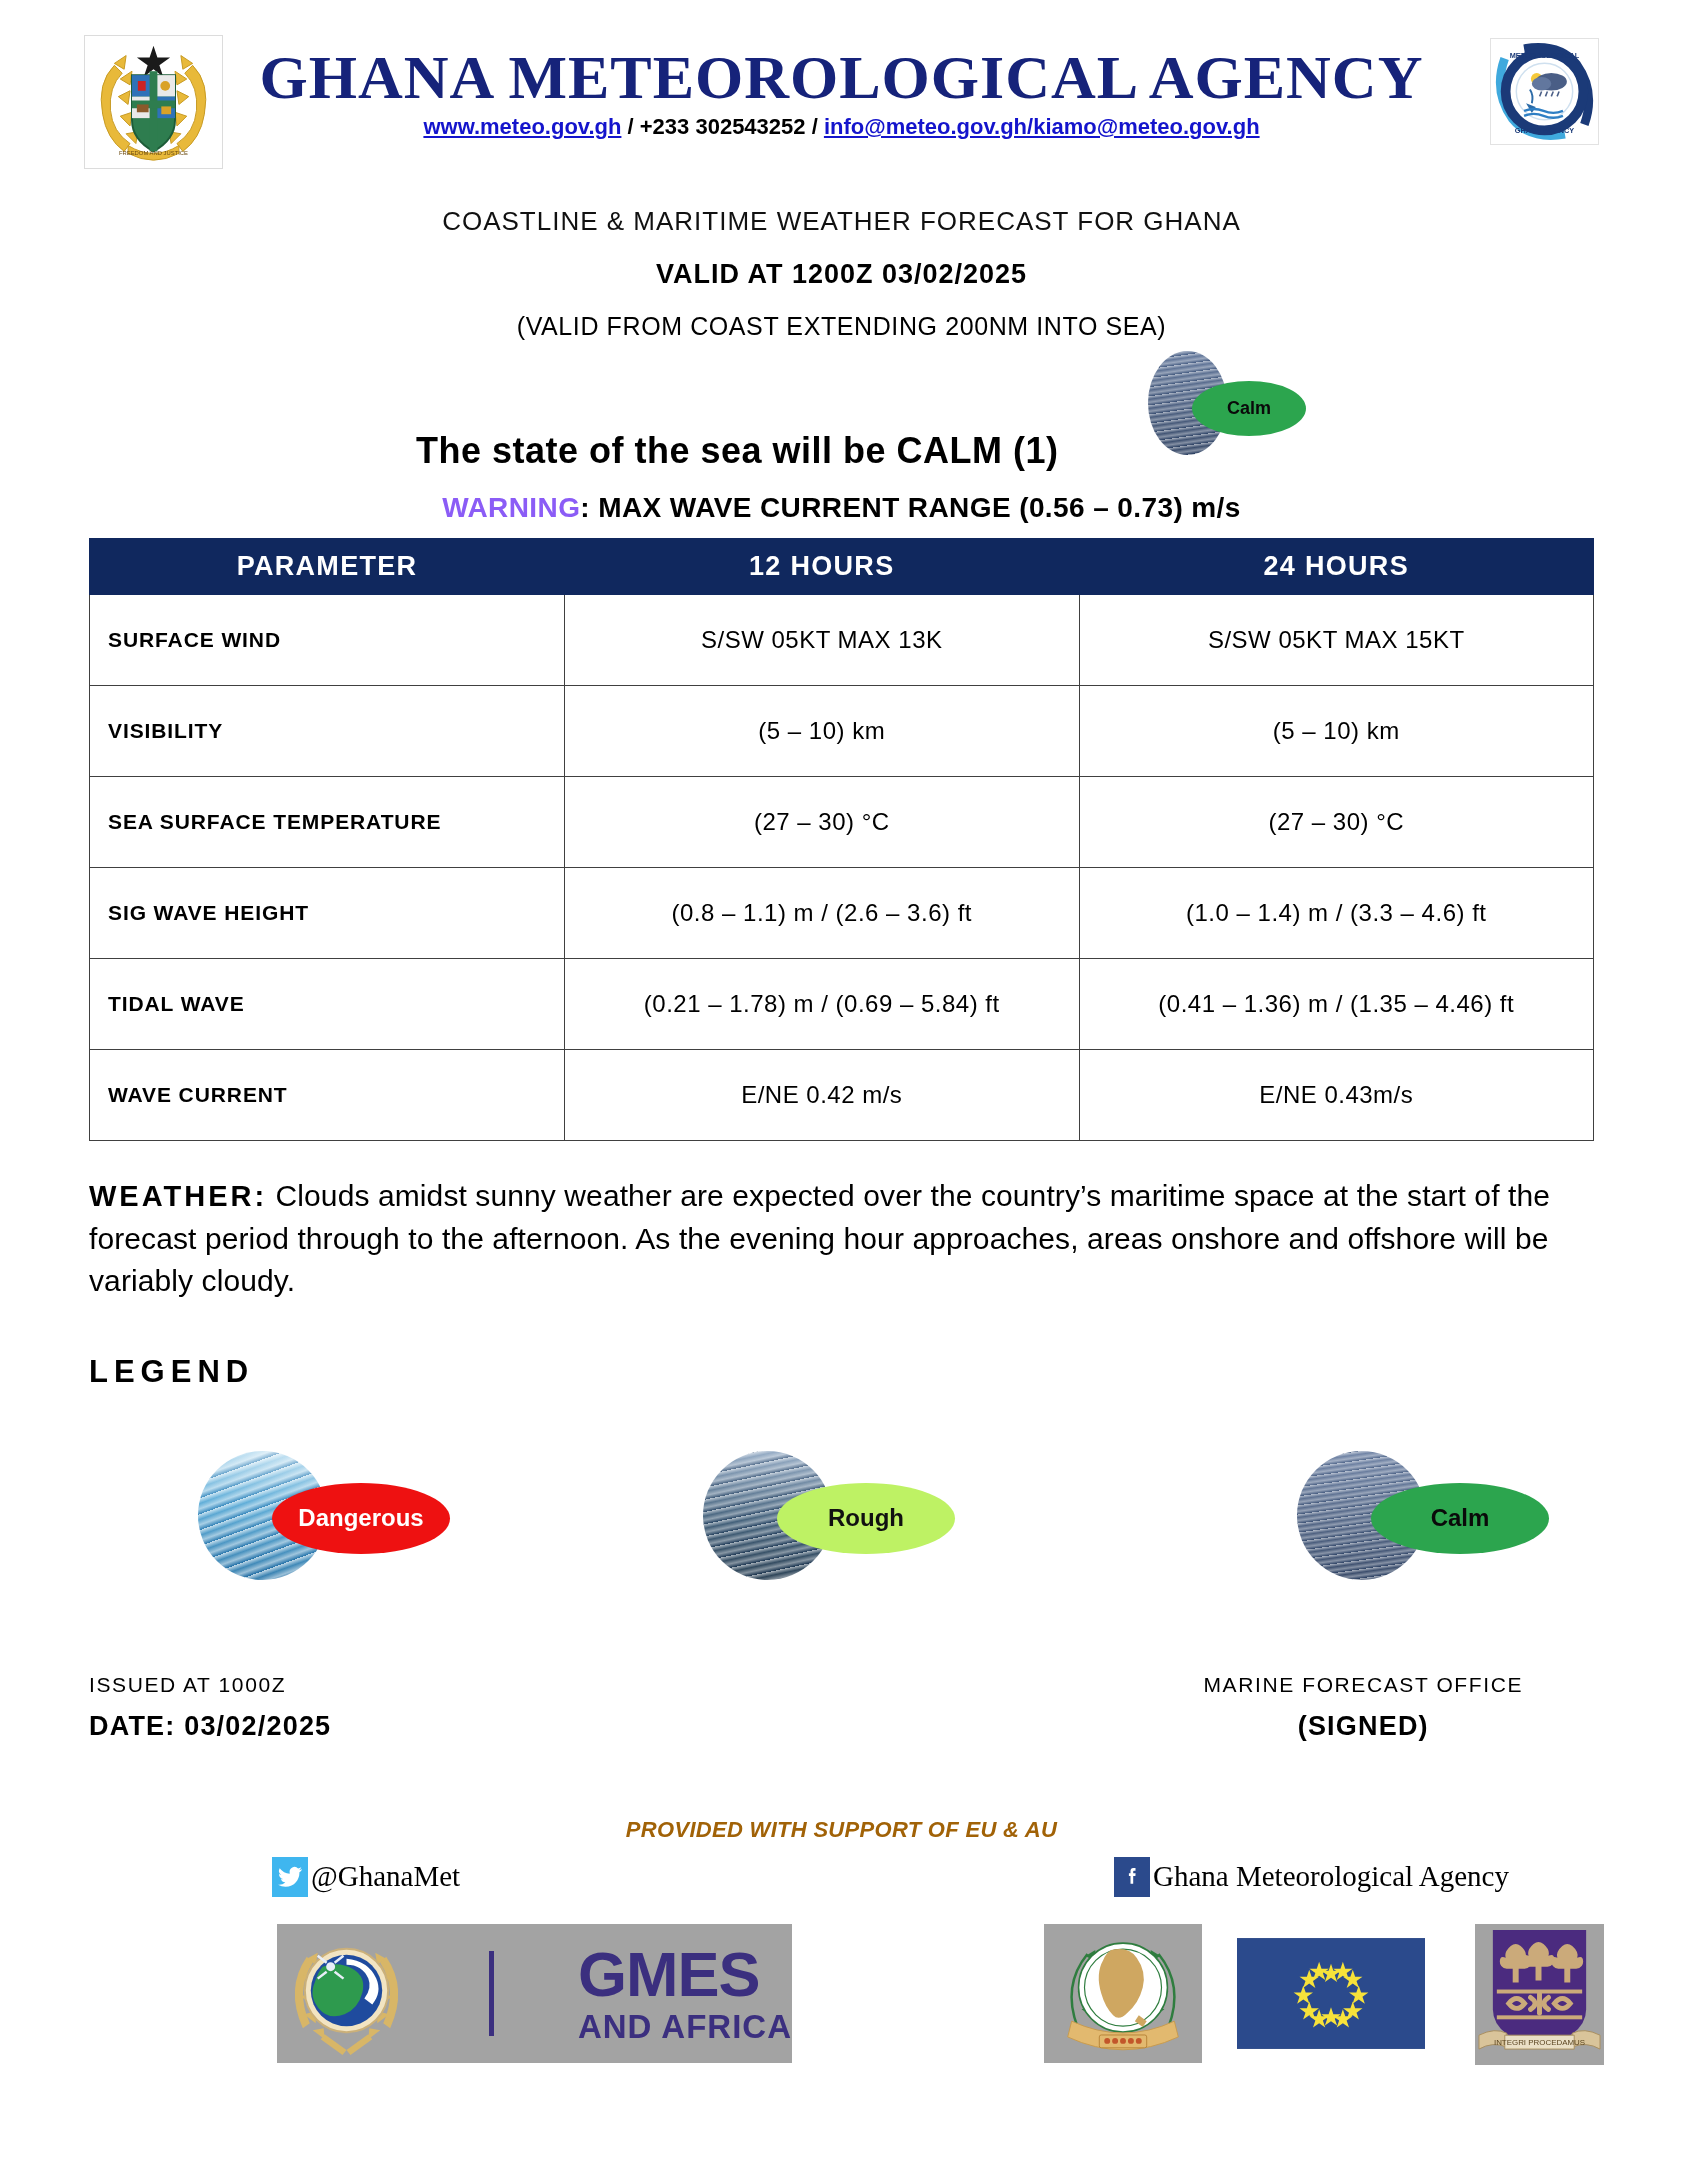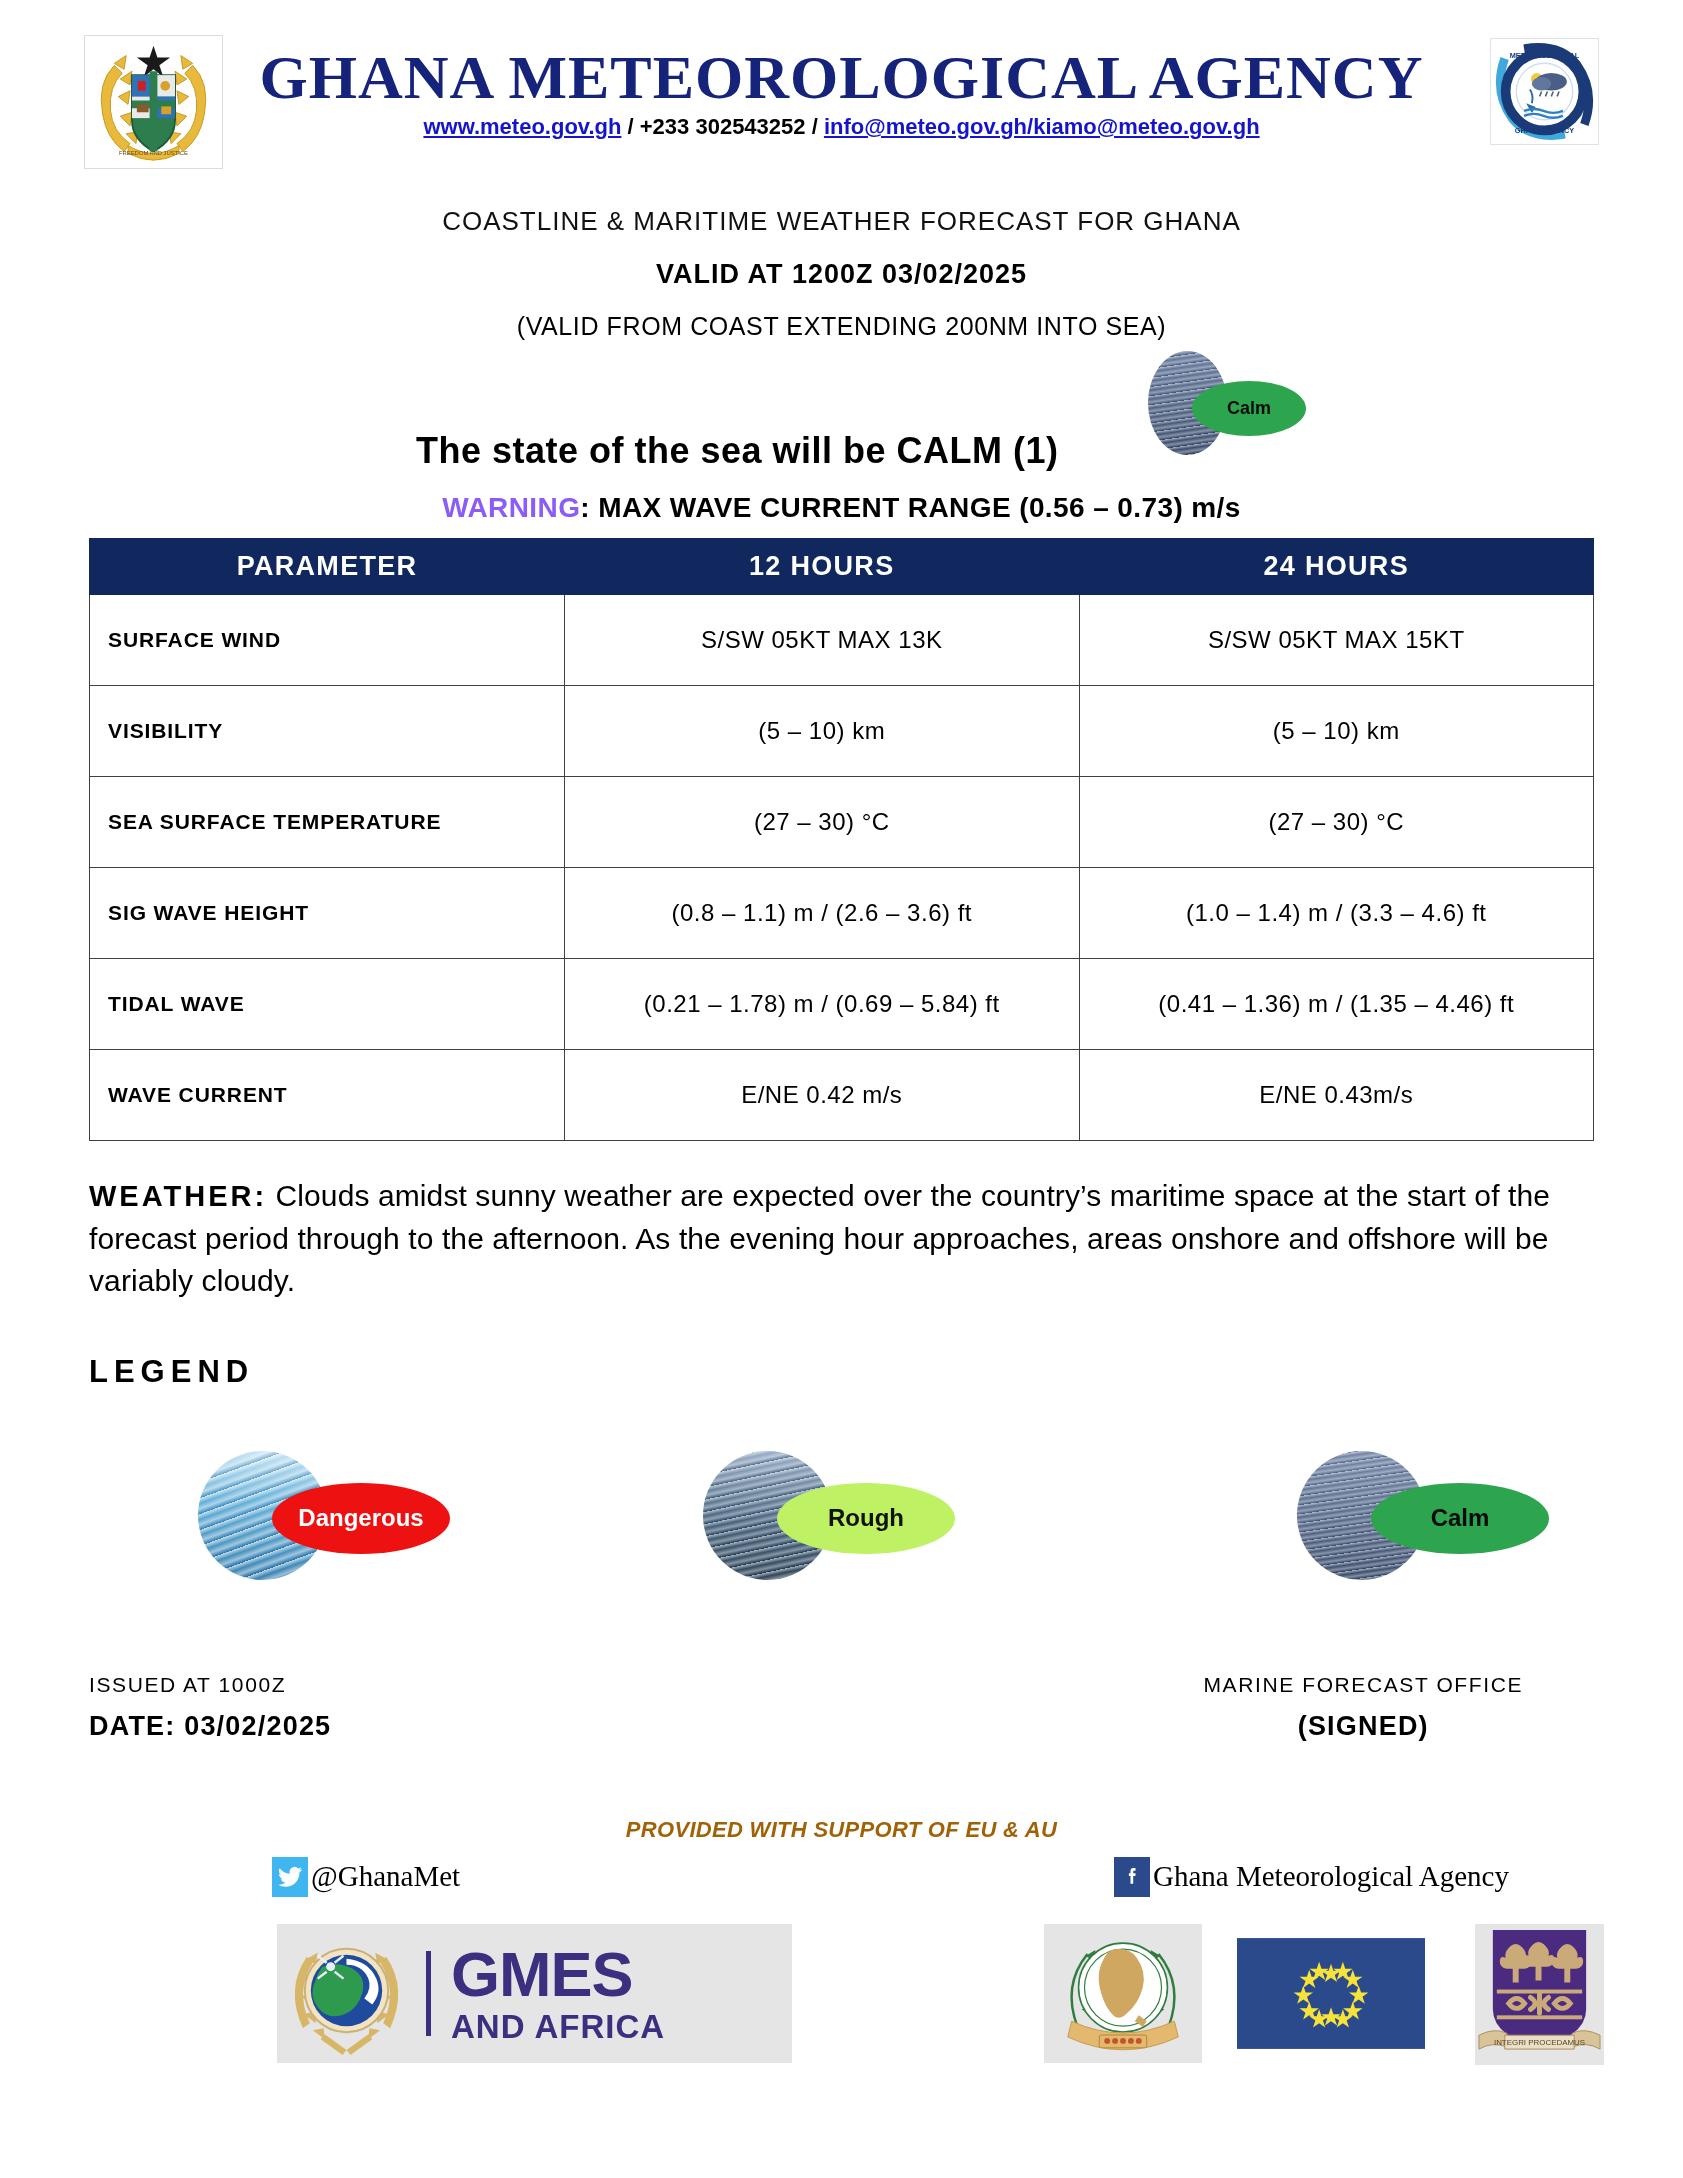--- a/index.html
+++ b/index.html
@@ -198,21 +198,21 @@
   .social .tw { background:#3fb6ef; }
   .social .fb { background:#2b4a8c; }
   .social .handle {
     font-family:"Liberation Serif", serif; font-size:29px; margin-left:3px;
   }
   .soc-tw { left:183px; top:0; }
   .soc-fb { left:1025px; top:0; }
 
   
   .footer-logos { position:relative; height:178px; margin-top:6px; }
-  .flogo { position:absolute; background:#e5e5e5; }
+  .flogo { position:absolute; background:#a3a3a3;justify-content:space-between; }
   .gmes { left:188px; top:0; width:515px; height:139px;
           display:flex; align-items:center; }
   .gmes-mark { width:139px; height:129px; }
   .gmes-div { width:5px; height:85px; background:#3B2F7F; margin:0 20px 0 10px; }
   .gmes-txt { line-height:1; }
   .gmes-t1 { font-size:63px; font-weight:bold; color:#3B2F7F; letter-spacing:-1px; }
   .gmes-t2 { font-size:33px; font-weight:bold; color:#3B2F7F; letter-spacing:1px; margin-top:4px; }
   .au { left:955px; top:0; width:158px; height:139px; }
   .eu { left:1148px; top:14px; width:188px; height:111px; }
   .knust { left:1386px; top:0; width:129px; height:141px; }

